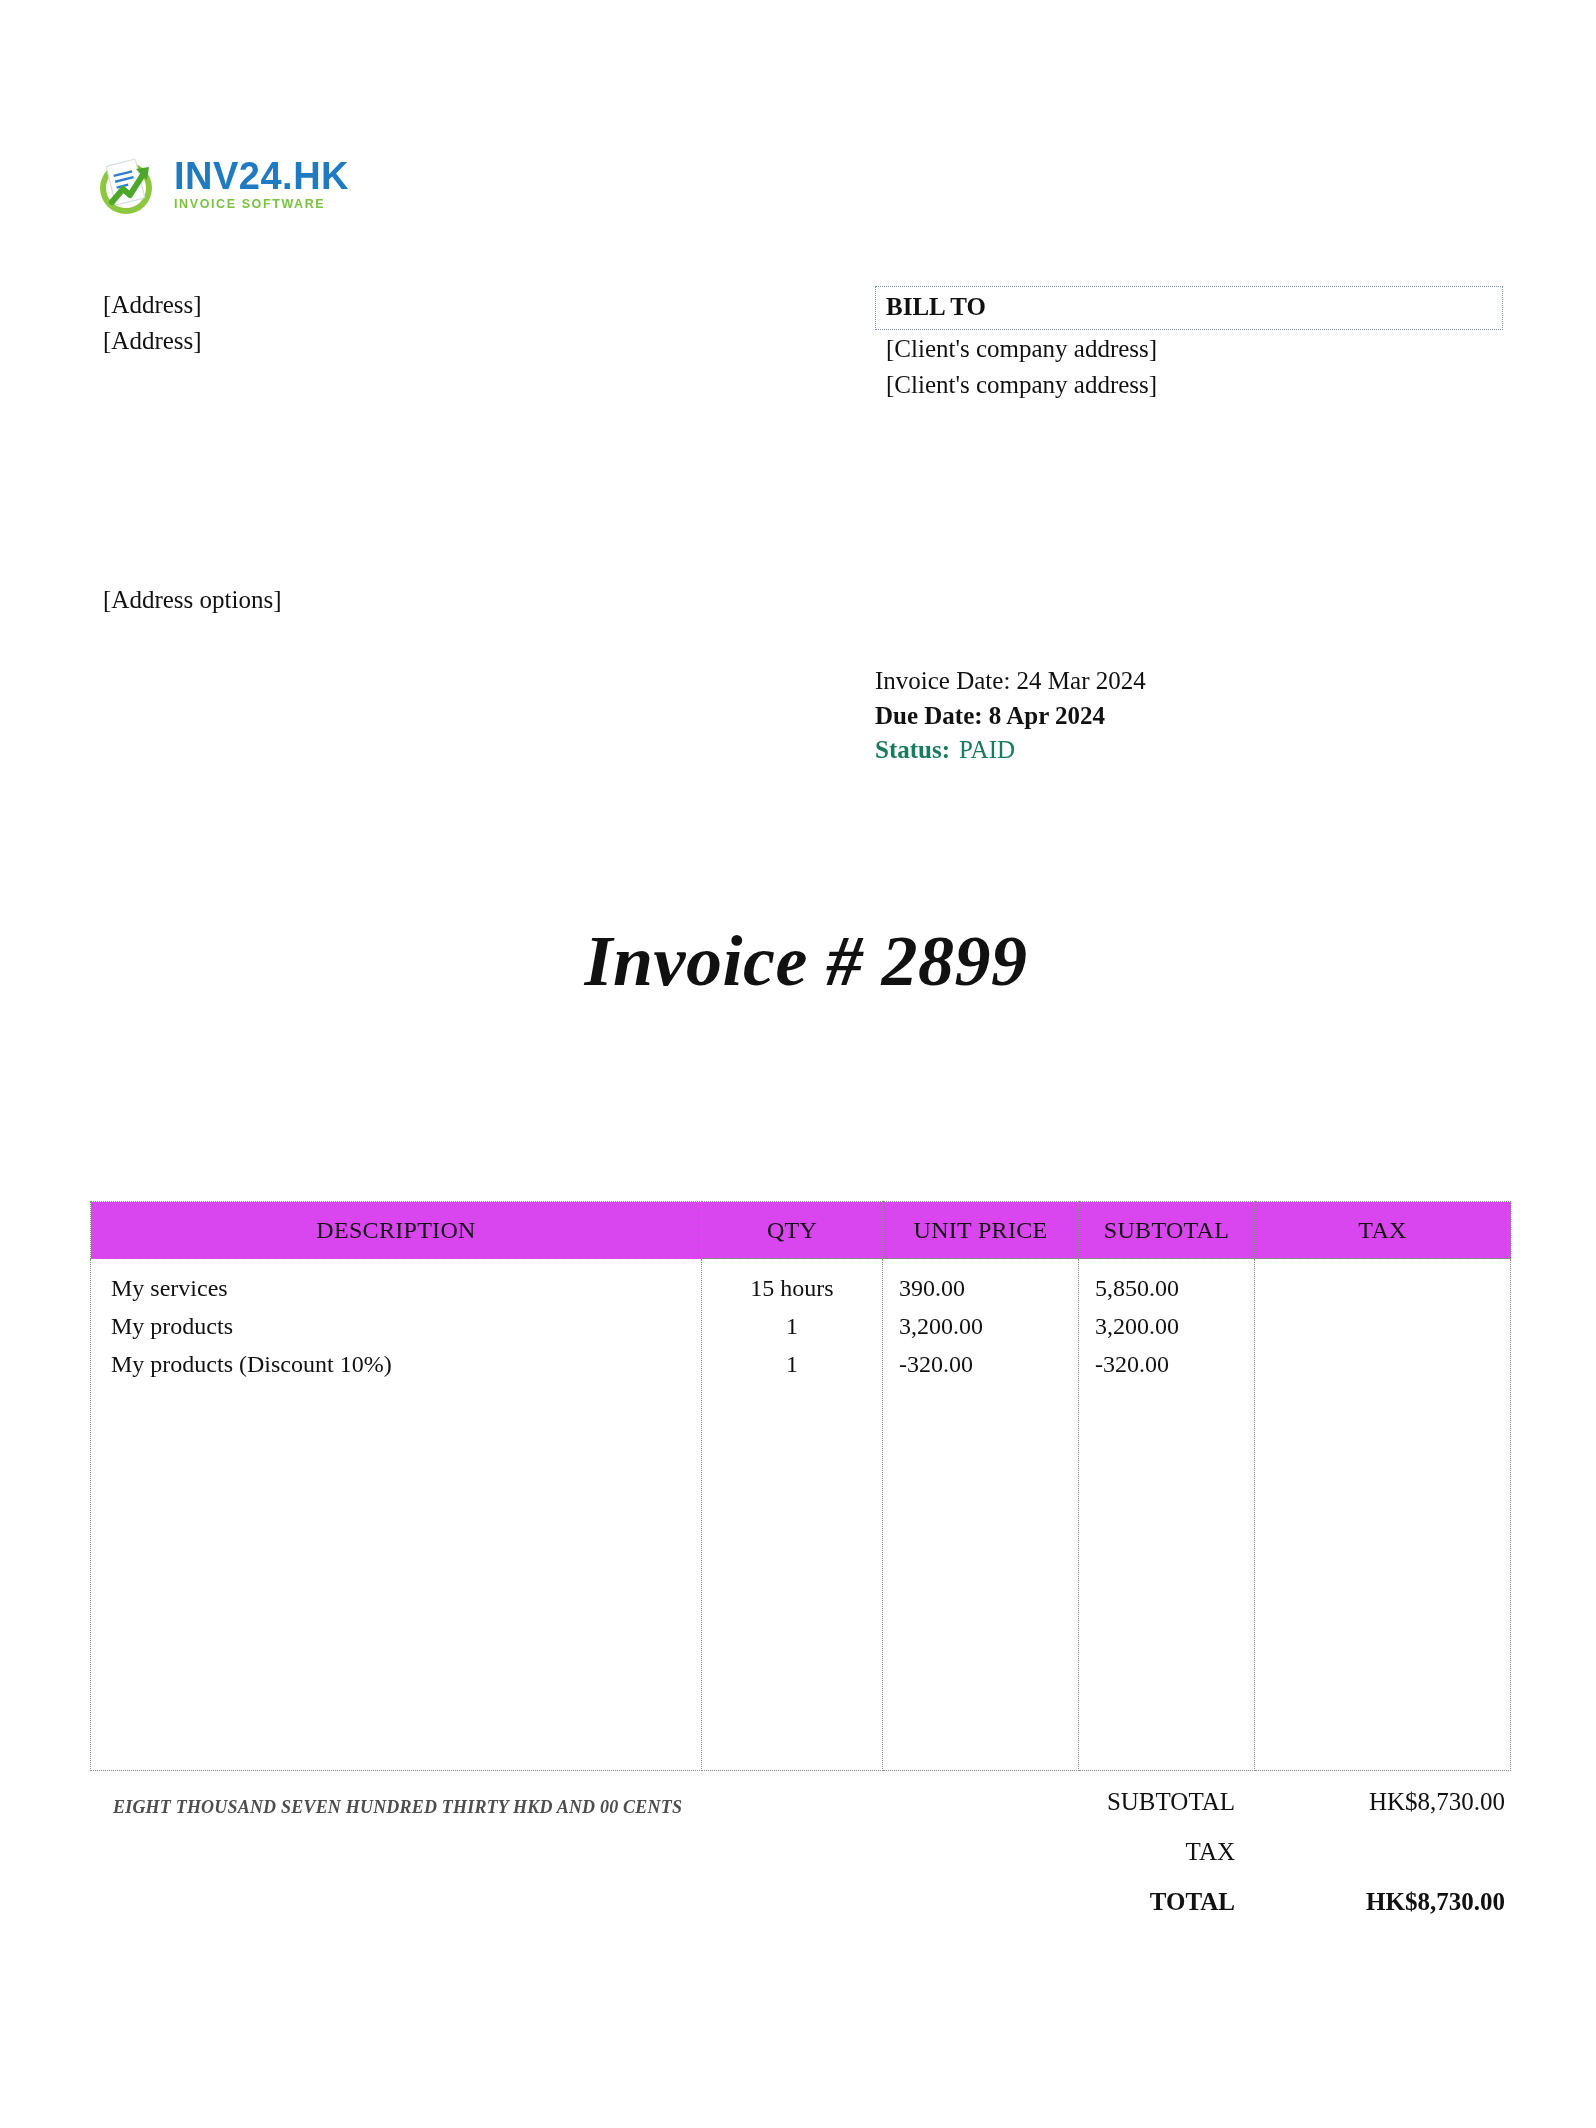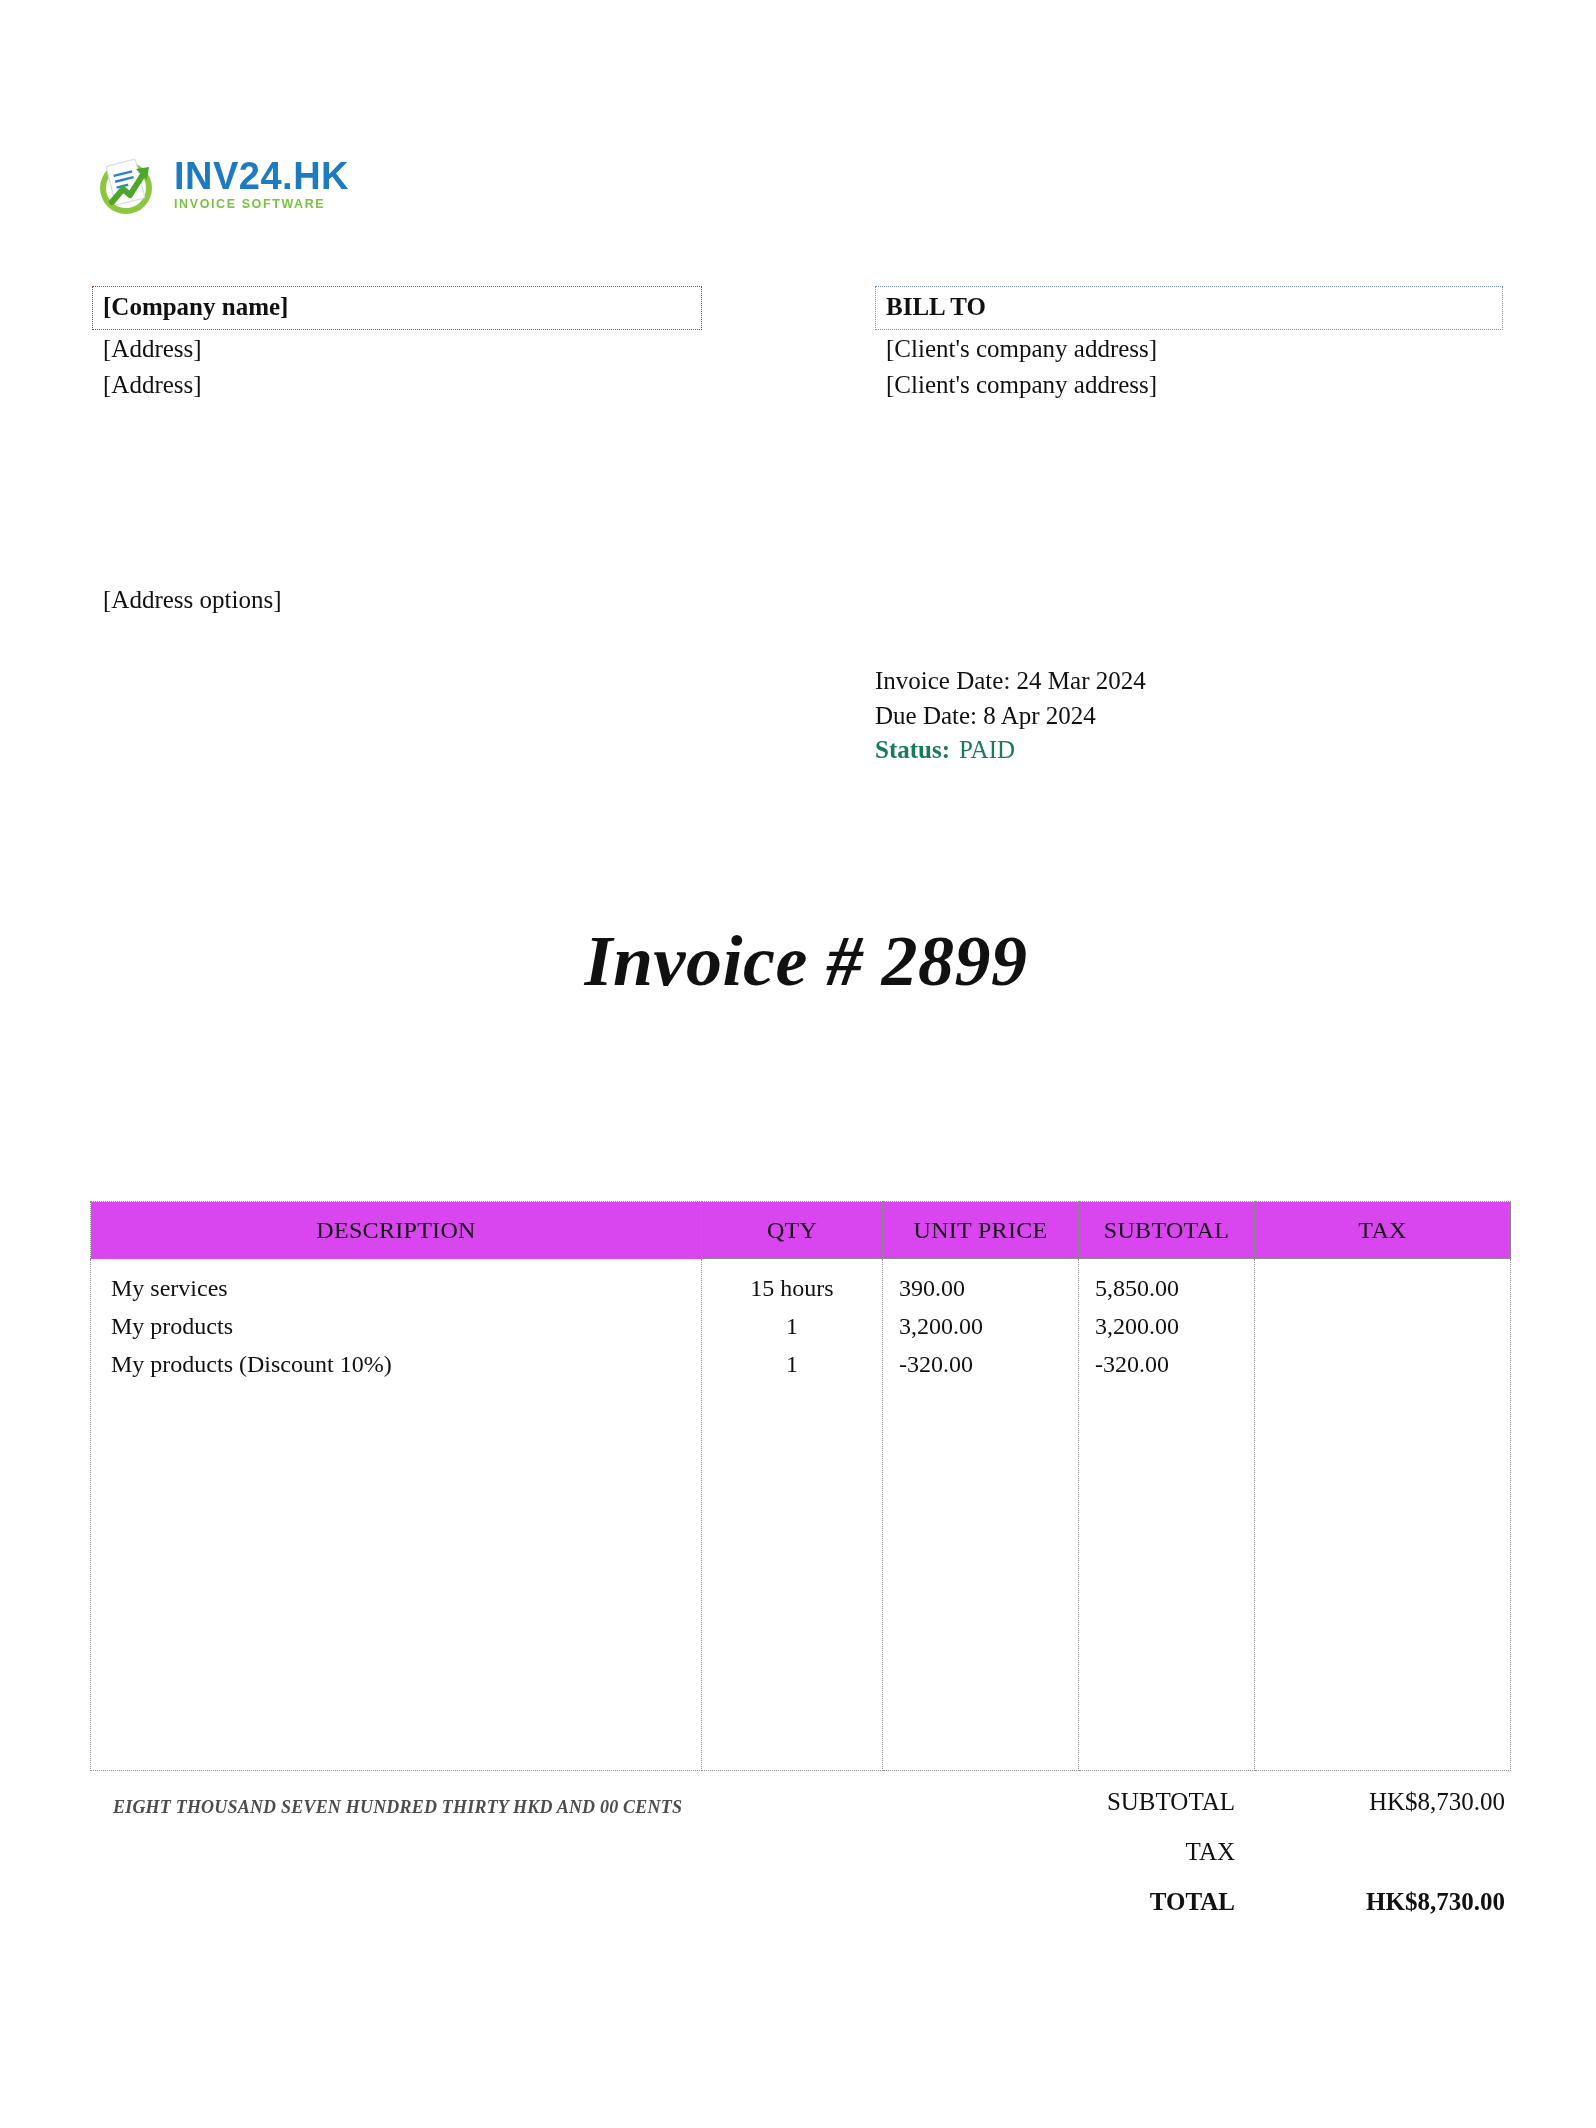--- a/index.html
+++ b/index.html
@@ -93,21 +93,21 @@
   }
 
   
   .meta-block {
     position: absolute;
     left: 875px;
     top: 664px;
     font-size: 25px;
     line-height: 1.38;
   }
-  .meta-line.bold { font-weight: normal; }
+  .meta-line.bold { font-weight: bold; }
   .meta-status {
     color: #1a7a5e;
     font-weight: bold;
   }
   .meta-status .status-value {
     font-weight: normal;
     padding-left: 9px;
   }
 
   
@@ -221,21 +221,20 @@
       <path d="M44 21 L57 19 L55 32 Z" fill="#4ca72c"></path>
     </svg>
   </span>
   <span class="logo-text">
     <span class="logo-title">INV24.HK</span>
     <span class="logo-sub">INVOICE SOFTWARE</span>
   </span>
 </div>
 
 <div class="seller-block">
-  <div class="titlebox">[Company name]</div>
   <div class="party-line">[Address]</div>
   <div class="party-line">[Address]</div>
 </div>
 
 <div class="buyer-block">
   <div class="titlebox blue">BILL TO</div>
   <div class="party-line">[Client's company address]</div>
   <div class="party-line">[Client's company address]</div>
 </div>
 

